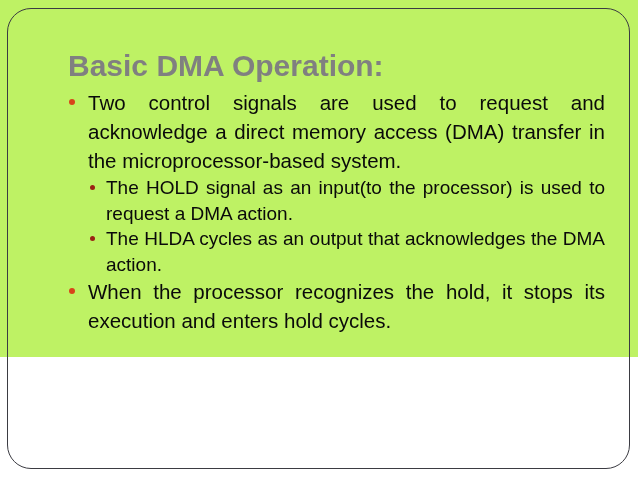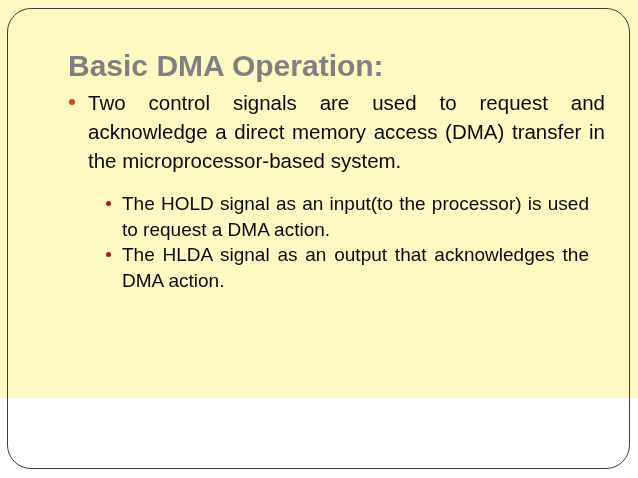--- a/index.html
+++ b/index.html
@@ -10,22 +10,22 @@
   body {
     width: 638px;
     height: 478px;
     overflow: hidden;
     font-family: "Liberation Sans", sans-serif;
   }
 
   #slide {
     position: relative;
     width: 638px;
-    height: 398px;
-    background: #fef9c3;
+    height: 357px;
+    background: #bef264;
     box-sizing: border-box;
   }
 
   
   #slide-frame {
     position: absolute;
     left: 7px;
     top: 8px;
     width: 623px;
     height: 461px;
@@ -80,21 +80,21 @@
     left: 1px;
     top: 11px;
     width: 6px;
     height: 6px;
     border-radius: 50%;
     background: #d8441a;
   }
 
   ul.lvl2 {
     list-style: none;
-    margin: 16px;
+    margin: 0;
     padding: 0;
   }
 
   li.b2 {
     position: relative;
     padding-left: 17px;
     margin-left: 21px;
     font-size: 19px;
     line-height: 25.5px;
     color: #0a0a0a;
@@ -136,23 +136,27 @@
       <li style="list-style:none;">
         <ul class="lvl2">
 
           <li class="b2">
             <span class="bullet"></span>
             <span class="txt">The HOLD signal as an input(to the processor) is used to request a DMA action.</span>
           </li>
 
           <li class="b2">
             <span class="bullet"></span>
-            <span class="txt">The HLDA signal as an output that acknowledges the DMA action.</span>
+            <span class="txt">The HLDA cycles as an output that acknowledges the DMA action.</span>
           </li>
 
         </ul>
       </li>
 
+      <li class="b1">
+        <span class="bullet"></span>
+        <span class="txt">When the processor recognizes the hold, it stops its execution and enters hold cycles.</span>
+      </li>
 
     </ul>
   </div>
 
 </div>
 
 </body></html>

